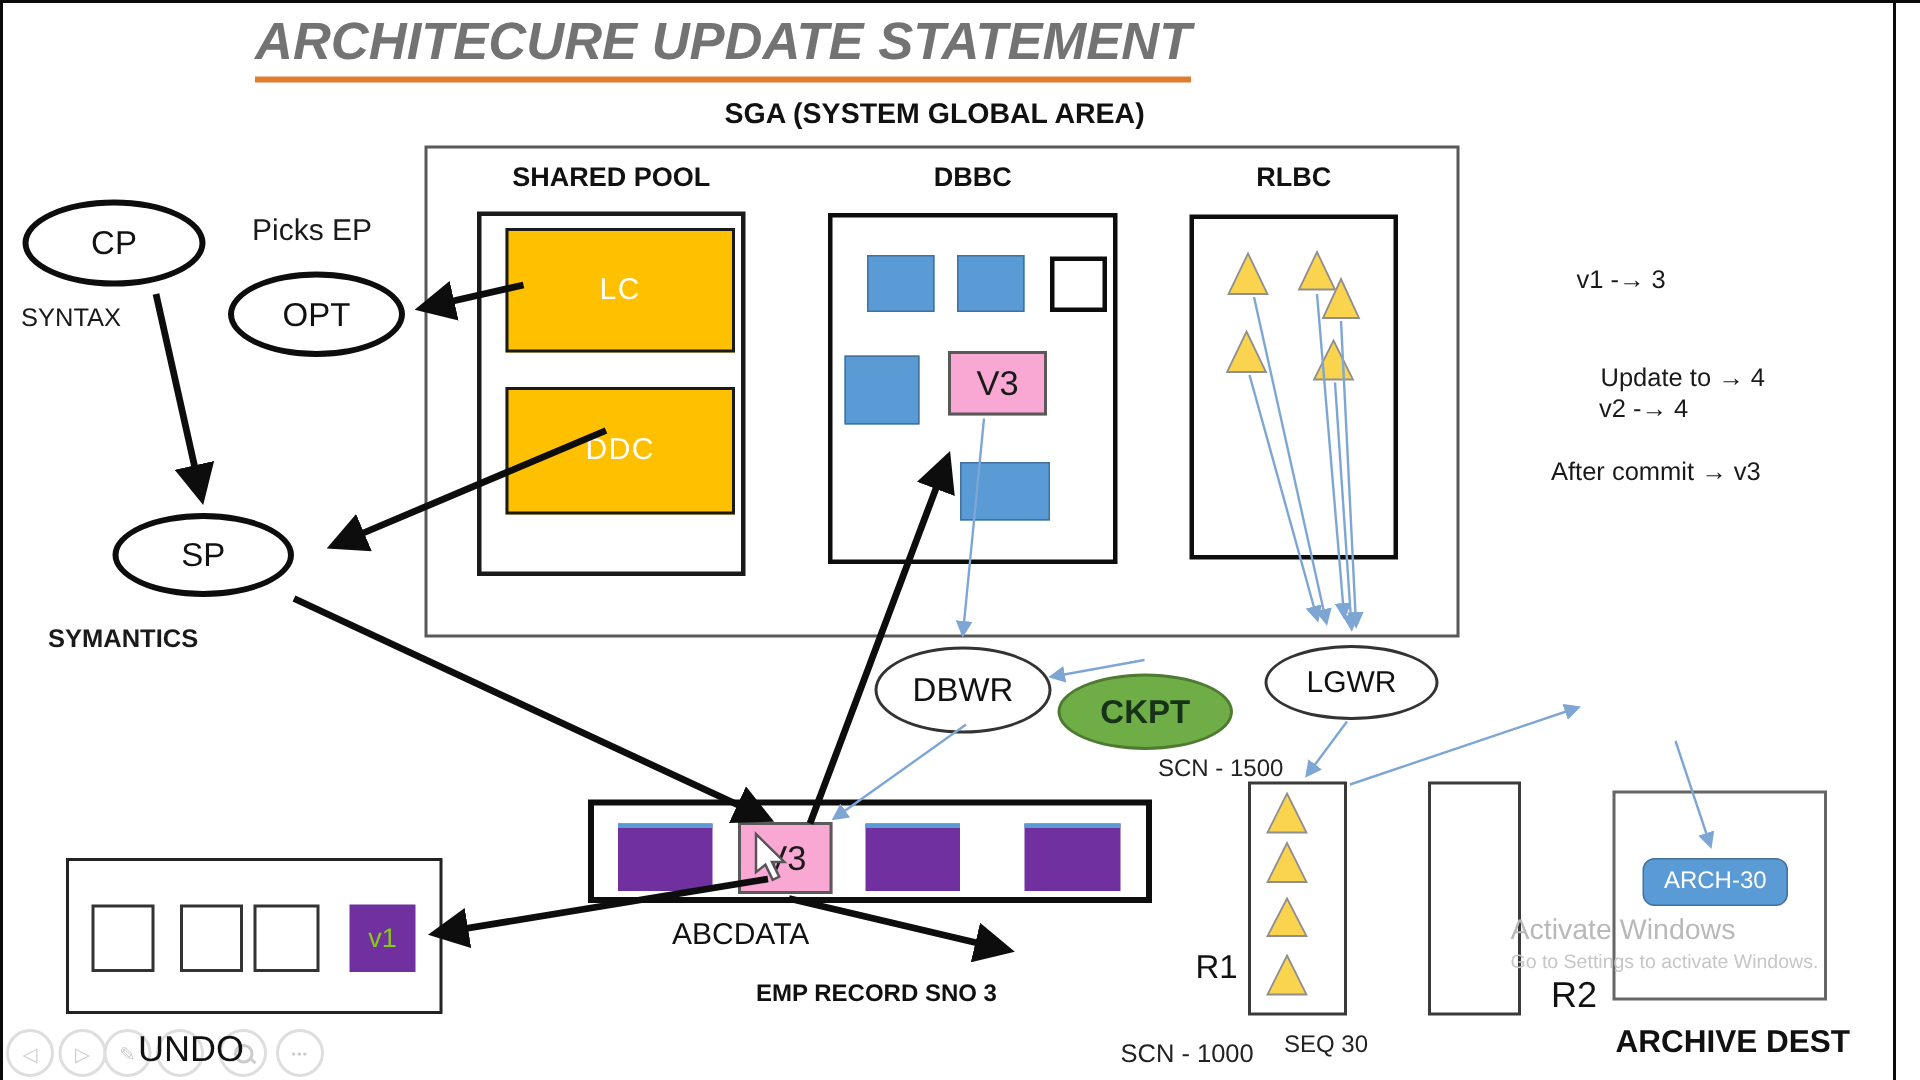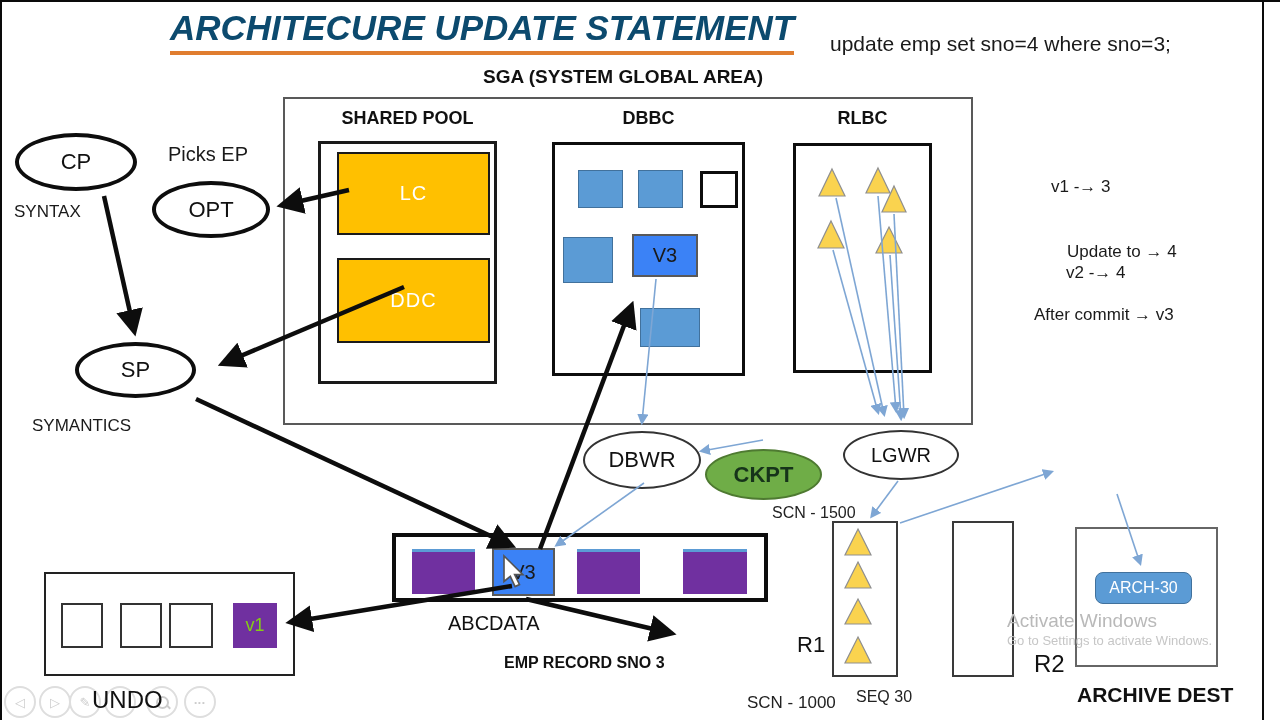--- a/index.html
+++ b/index.html
@@ -10,35 +10,35 @@
   .box{box-sizing:border-box;}
   .ellipse{box-sizing:border-box;border-radius:50%;background:#fff;display:flex;
            align-items:center;justify-content:center;}
   .edge{background:#0a0a0a;}
   
   .hair-top{left:0;top:0;width:1280px;height:2px;}
   .hair-left{left:0;top:0;width:2px;height:720px;}
   .hair-right{left:1262px;top:0;width:2px;height:720px;}
   
   .title{left:170px;top:8px;width:604px;text-align:center;font-size:35px;font-weight:bold;
-         font-style:italic;color:#0c4a6e;}
+         font-style:italic;color:#737373;}
   .title span{display:inline-block;border-bottom:4px solid #E07D2F;padding-bottom:3px;}
   .sql{left:830px;top:32px;font-size:21px;color:#1a1a1a;}
   .sga-label{left:483px;top:66px;font-size:19px;font-weight:bold;}
   
   .sga-box{left:283px;top:97px;width:690px;height:328px;border:2px solid #595959;background:#fff;}
   .section-label{font-size:18px;font-weight:bold;text-align:center;}
   .sp-box{left:318px;top:141px;width:179px;height:243px;border:3px solid #1a1a1a;}
   .orange{background:#FFC000;border:2px solid #1a1a1a;display:flex;align-items:center;
           justify-content:center;color:#fff;font-size:20px;letter-spacing:1px;}
   .dbbc-box{left:552px;top:142px;width:193px;height:234px;border:3px solid #0d0d0d;}
   .bluesq{background:#5B9BD5;border:1px solid #41719C;}
   .whitesq{background:#fff;border:3px solid #0d0d0d;}
-  .v3{background:#3b82f6;border:2px solid #595959;display:flex;align-items:center;
-      justify-content:center;font-size:20px;color:#1a1a1a;}
+  .v3{background:#f9a8d4;border:2px solid #595959;display:flex;align-items:center;
+      justify-content:center;font-size:23px;color:#1a1a1a;}
   .rlbc-box{left:793px;top:143px;width:139px;height:230px;border:3px solid #0d0d0d;}
   
   .proc{border:2px solid #333;font-size:20px;}
   .parse-ellipse{border:4px solid #0d0d0d;font-size:22px;}
   .ckpt{background:#6FAD47;border:2px solid #4E7A31;color:#16331a;font-weight:bold;font-size:22px;}
   
   .abc-box{left:392px;top:533px;width:376px;height:69px;border:4px solid #0d0d0d;}
   .purple{background:#7030A0;border-top:3px solid #5B9BD5;}
   .undo-box{left:44px;top:572px;width:251px;height:104px;border:2px solid #222;}
   .usq{background:#fff;border:2px solid #333;}
@@ -66,21 +66,20 @@
 
 <div id="canvas">
 
   <div class="abs edge hair-top"></div>
   <div class="abs edge hair-left"></div>
   <div class="abs edge hair-right"></div>
 
   <div class="abs title lbl">
     <span>ARCHITECURE UPDATE STATEMENT</span>
   </div>
-  <div class="abs sql lbl">update emp set sno=4 where sno=3;</div>
   <div class="abs sga-label lbl">SGA (SYSTEM GLOBAL AREA)</div>
 
   <div class="abs box sga-box"></div>
 
   <div class="abs section-label lbl" style="left:318px;top:108px;width:179px;">SHARED POOL</div>
   <div class="abs box sp-box"></div>
   <div class="abs box orange" style="left:337px;top:152px;width:153px;height:83px;">
     <span>LC</span>
   </div>
   <div class="abs box orange" style="left:337px;top:258px;width:153px;height:85px;">
@@ -105,21 +104,21 @@
     <span>CP</span>
   </div>
   <div class="abs note lbl" style="left:168px;top:143px;font-size:20px;">Picks EP</div>
   <div class="abs ellipse parse-ellipse" style="left:152px;top:181px;width:118px;height:57px;">
     <span>OPT</span>
   </div>
   <div class="abs note lbl" style="left:14px;top:202px;">SYNTAX</div>
   <div class="abs ellipse parse-ellipse" style="left:75px;top:342px;width:121px;height:56px;">
     <span>SP</span>
   </div>
-  <div class="abs note lbl" style="left:32px;top:416px;">SYMANTICS</div>
+  <div class="abs note lbl" style="left:32px;top:416px;font-weight:bold;">SYMANTICS</div>
 
   <div class="abs note lbl" style="left:1051px;top:162px;margin-top:15px;">v1 -→ 3</div>
   <div class="abs note lbl" style="left:1067px;top:242px;">Update to → 4</div>
   <div class="abs note lbl" style="left:1066px;top:263px;">v2 -→ 4</div>
   <div class="abs note lbl" style="left:1034px;top:305px;">After commit → v3</div>
 
   <div class="abs ellipse proc" style="left:583px;top:431px;width:118px;height:58px;font-size:22px;">
     <span>DBWR</span>
   </div>
   <div class="abs ellipse ckpt" style="left:705px;top:449px;width:117px;height:51px;">

